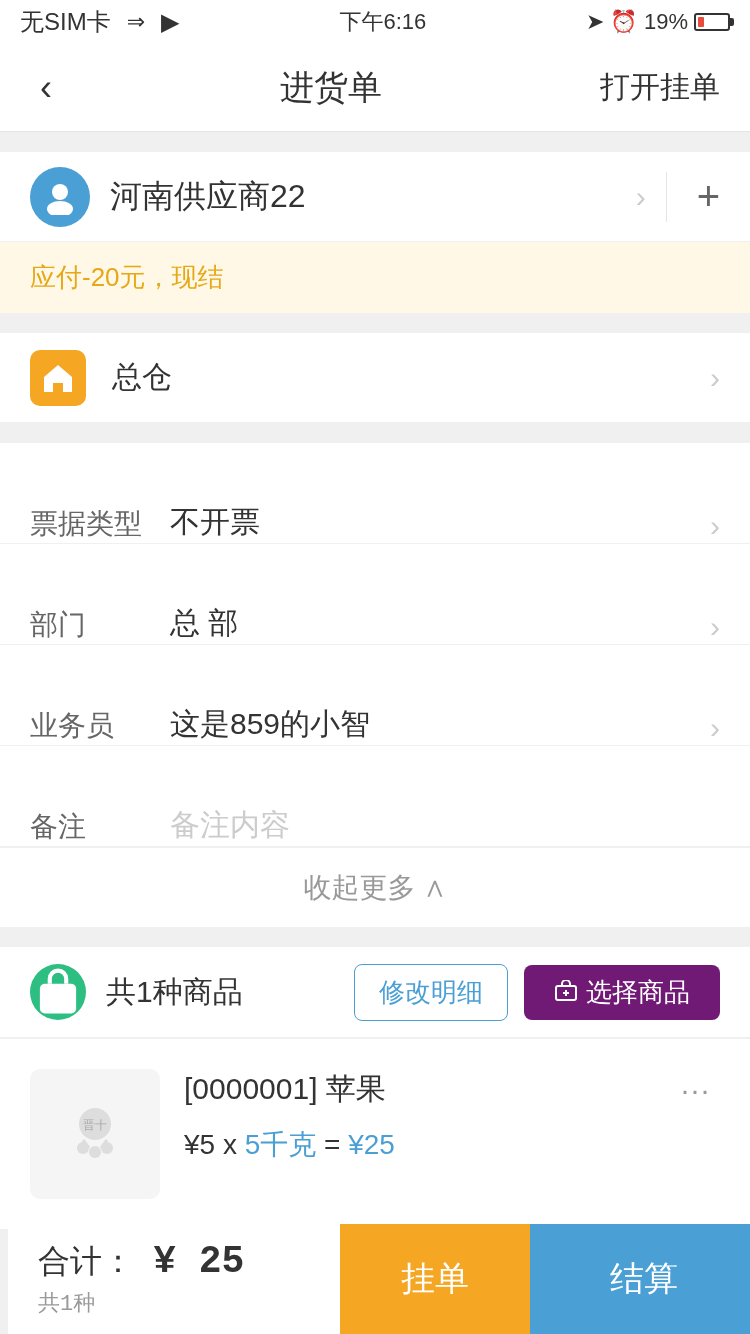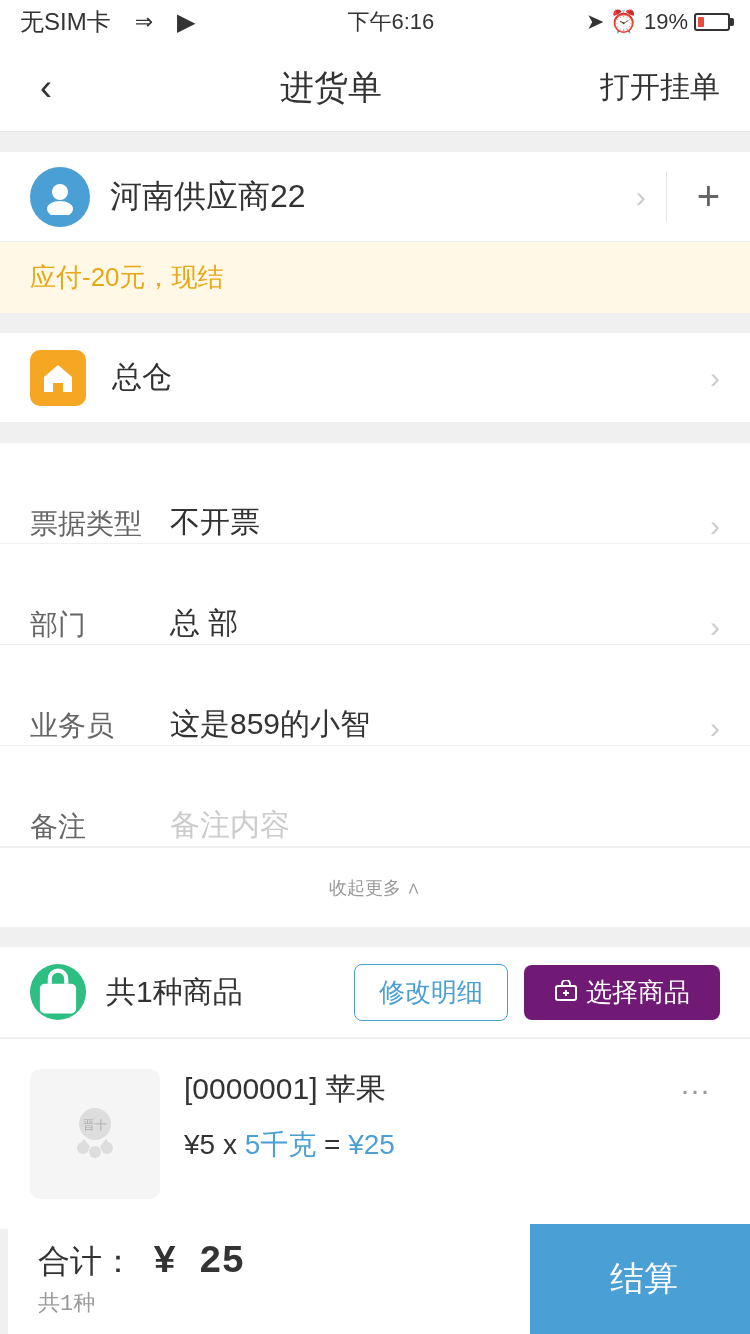--- a/index.html
+++ b/index.html
@@ -18,21 +18,21 @@
       width: 750px;
       height: 44px;
       background: #fff;
       display: flex;
       align-items: center;
       justify-content: space-between;
       padding: 0 20px;
       font-size: 24px;
       color: #333;
     }
-    .status-left { display: flex; align-items: center; gap: 24px; }
+    .status-left { display: flex; align-items: center; gap: 16px; }
     .status-center { font-weight: 500; font-size: 22px; }
     .status-right { display: flex; align-items: center; gap: 6px; font-size: 22px; }
     .battery {
       width: 36px; height: 18px;
       border: 2px solid #333;
       border-radius: 3px;
       position: relative;
       display: inline-flex;
       align-items: center;
       padding: 2px;
@@ -201,21 +201,21 @@
       color: #ccc;
     }
 
     
     .collapse-bar {
       background: #fff;
       height: 80px;
       display: flex;
       align-items: center;
       justify-content: center;
-      font-size: 18px;
+      font-size: 28px;
       color: #999;
       cursor: pointer;
       border-top: 1px solid #f0f0f0;
     }
 
     
     .product-header {
       background: #fff;
       display: flex;
       align-items: center;
@@ -490,14 +490,15 @@
 <div style="height: 120px;"></div>
 
 <div class="bottom-bar">
   <div class="total-section">
     <div class="total-amount">
       <span>合计：</span>
       <span class="val">¥ 25</span>
     </div>
     <div class="total-count">共1种</div>
   </div>
+  <div class="btn-hang">挂单</div>
   <div class="btn-checkout">结算</div>
 </div>
 
 </body></html>

